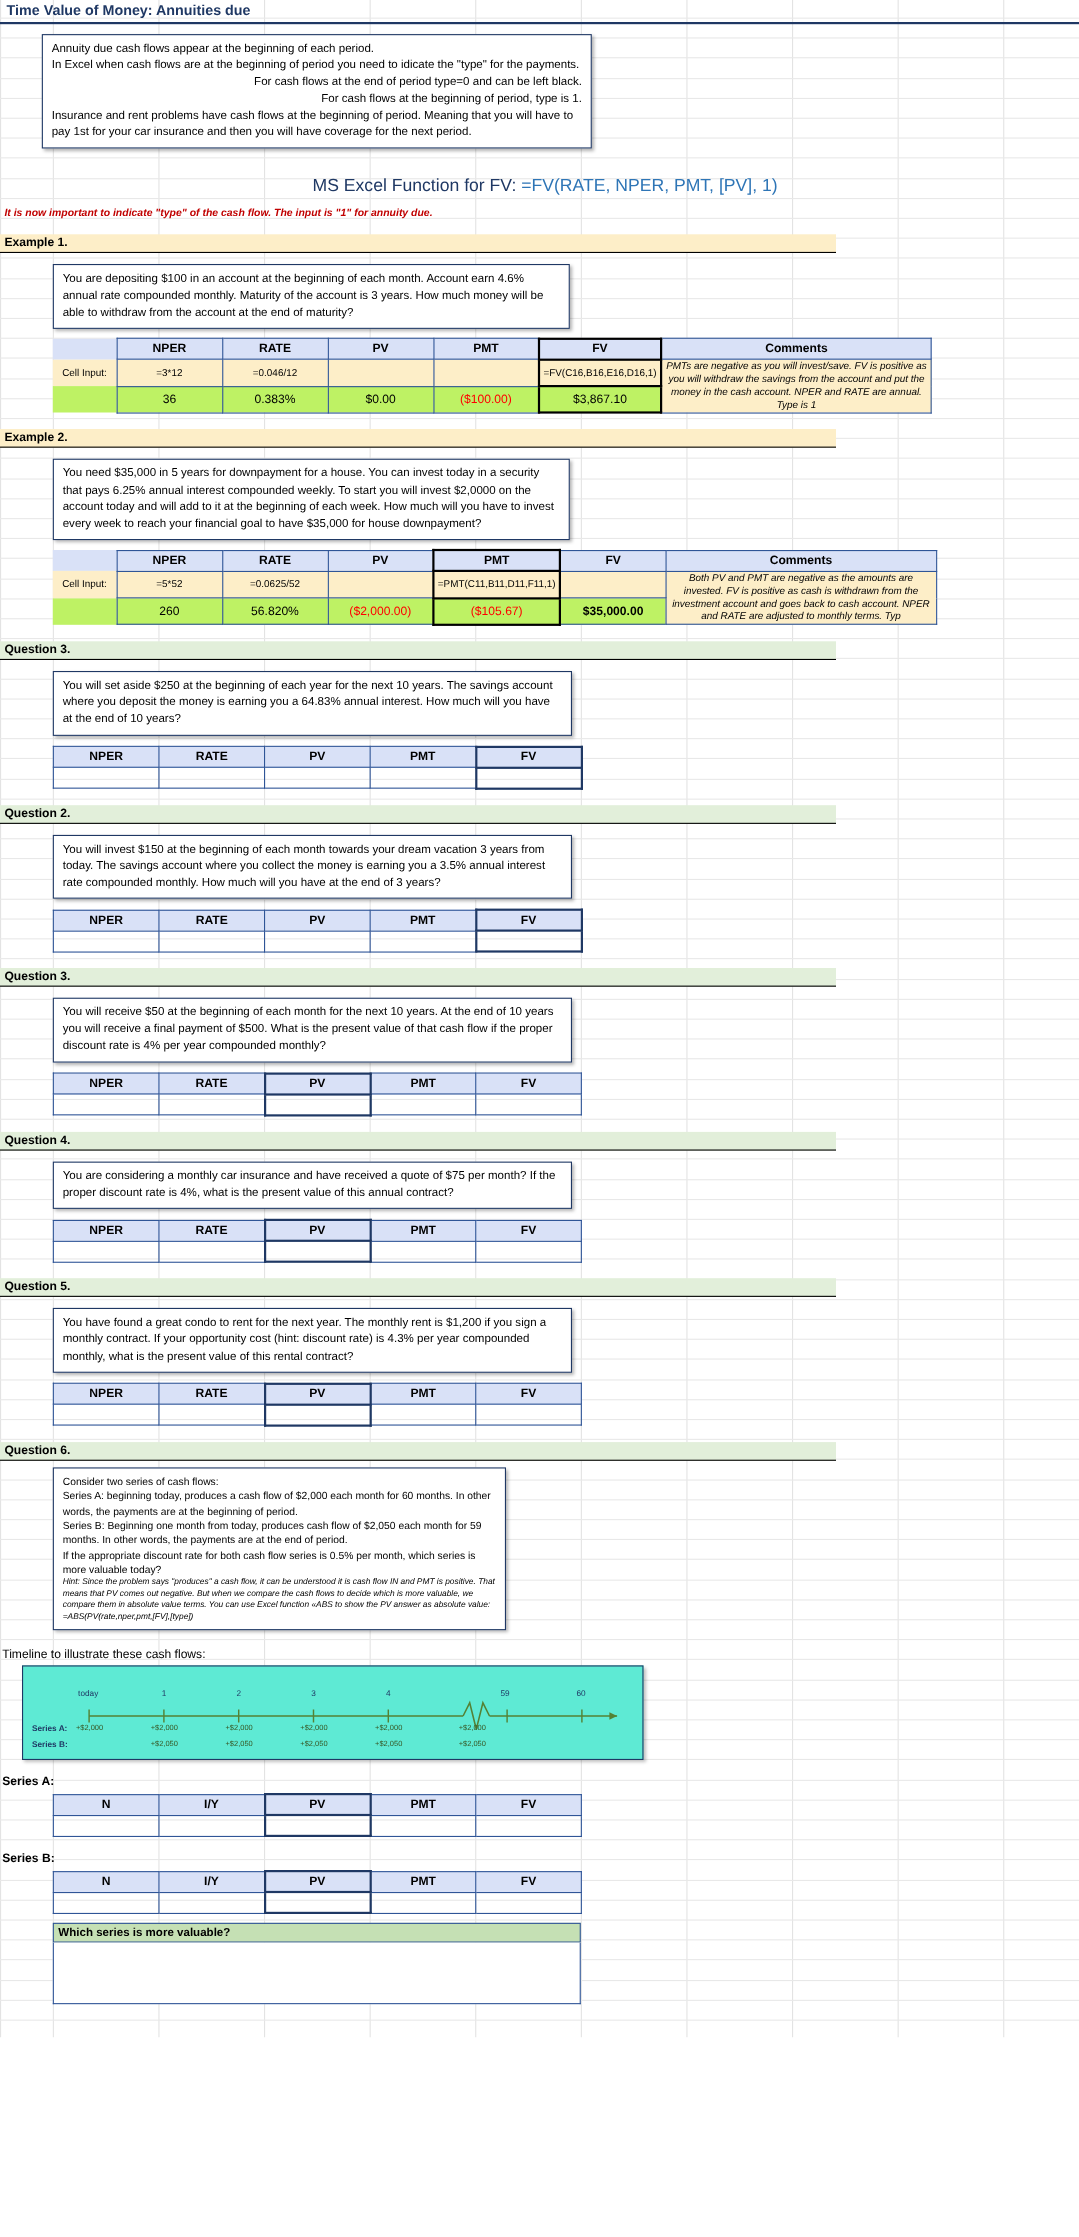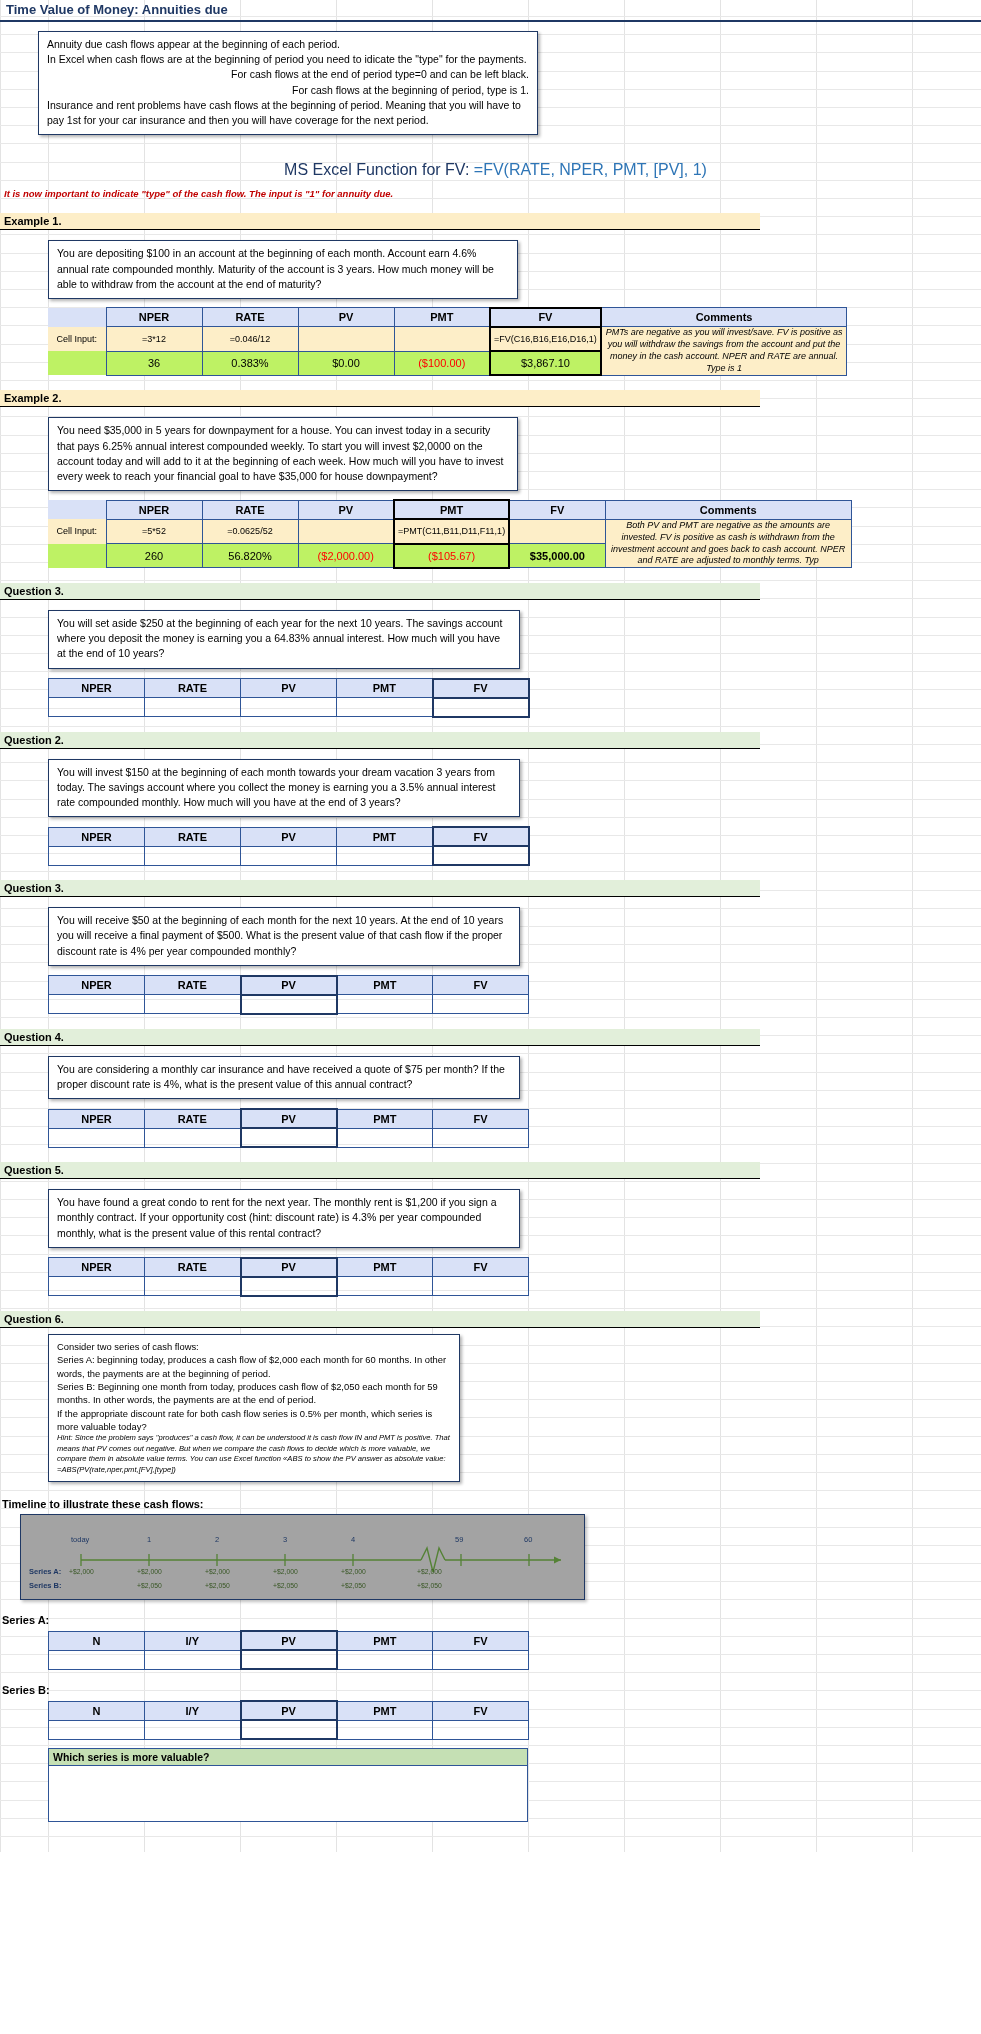--- a/index.html
+++ b/index.html
@@ -116,24 +116,24 @@
   th.blackbox { border: 2px solid #000 !important; }
   td.bluebox  { border: 2px solid #1f3864 !important; }
   th.bluebox  { border: 2px solid #1f3864 !important; }
 
   .tbl-wrap { margin-left: 48px; margin-top: 8px; }
   .q-tbl-wrap { margin-left: 48px; margin-top: 9px; }
   .qtext-wrap { margin: 10px 0 0 48px; width: 472px; }
   .extext-wrap { margin: 10px 0 0 48px; width: 470px; }
 
   
-  .tl-title { font-weight: bold; font-size: 11px; margin: 16px 0 4px 2px; }
+  .tl-title { font-weight: normal; font-size: 11px; margin: 16px 0 4px 2px; }
   .tl-box {
     margin-left: 20px; width: 565px; height: 86px;
-    border: 1px solid #1f3864; background: #a3a3a3; position: relative;
+    border: 1px solid #1f3864; background: #5eead4; position: relative;
     box-shadow: 2px 2px 3px rgba(0,0,0,0.25);
   }
   .tl-label {
     position: absolute; font-size: 7.5px; color: #1f3864; font-weight: bold;
   }
   .tl-tick-lbl {
     position: absolute; font-size: 7.5px; color: #1f3864;
   }
   .tl-cf { position: absolute; font-size: 6.8px; color: #375623; }
 

